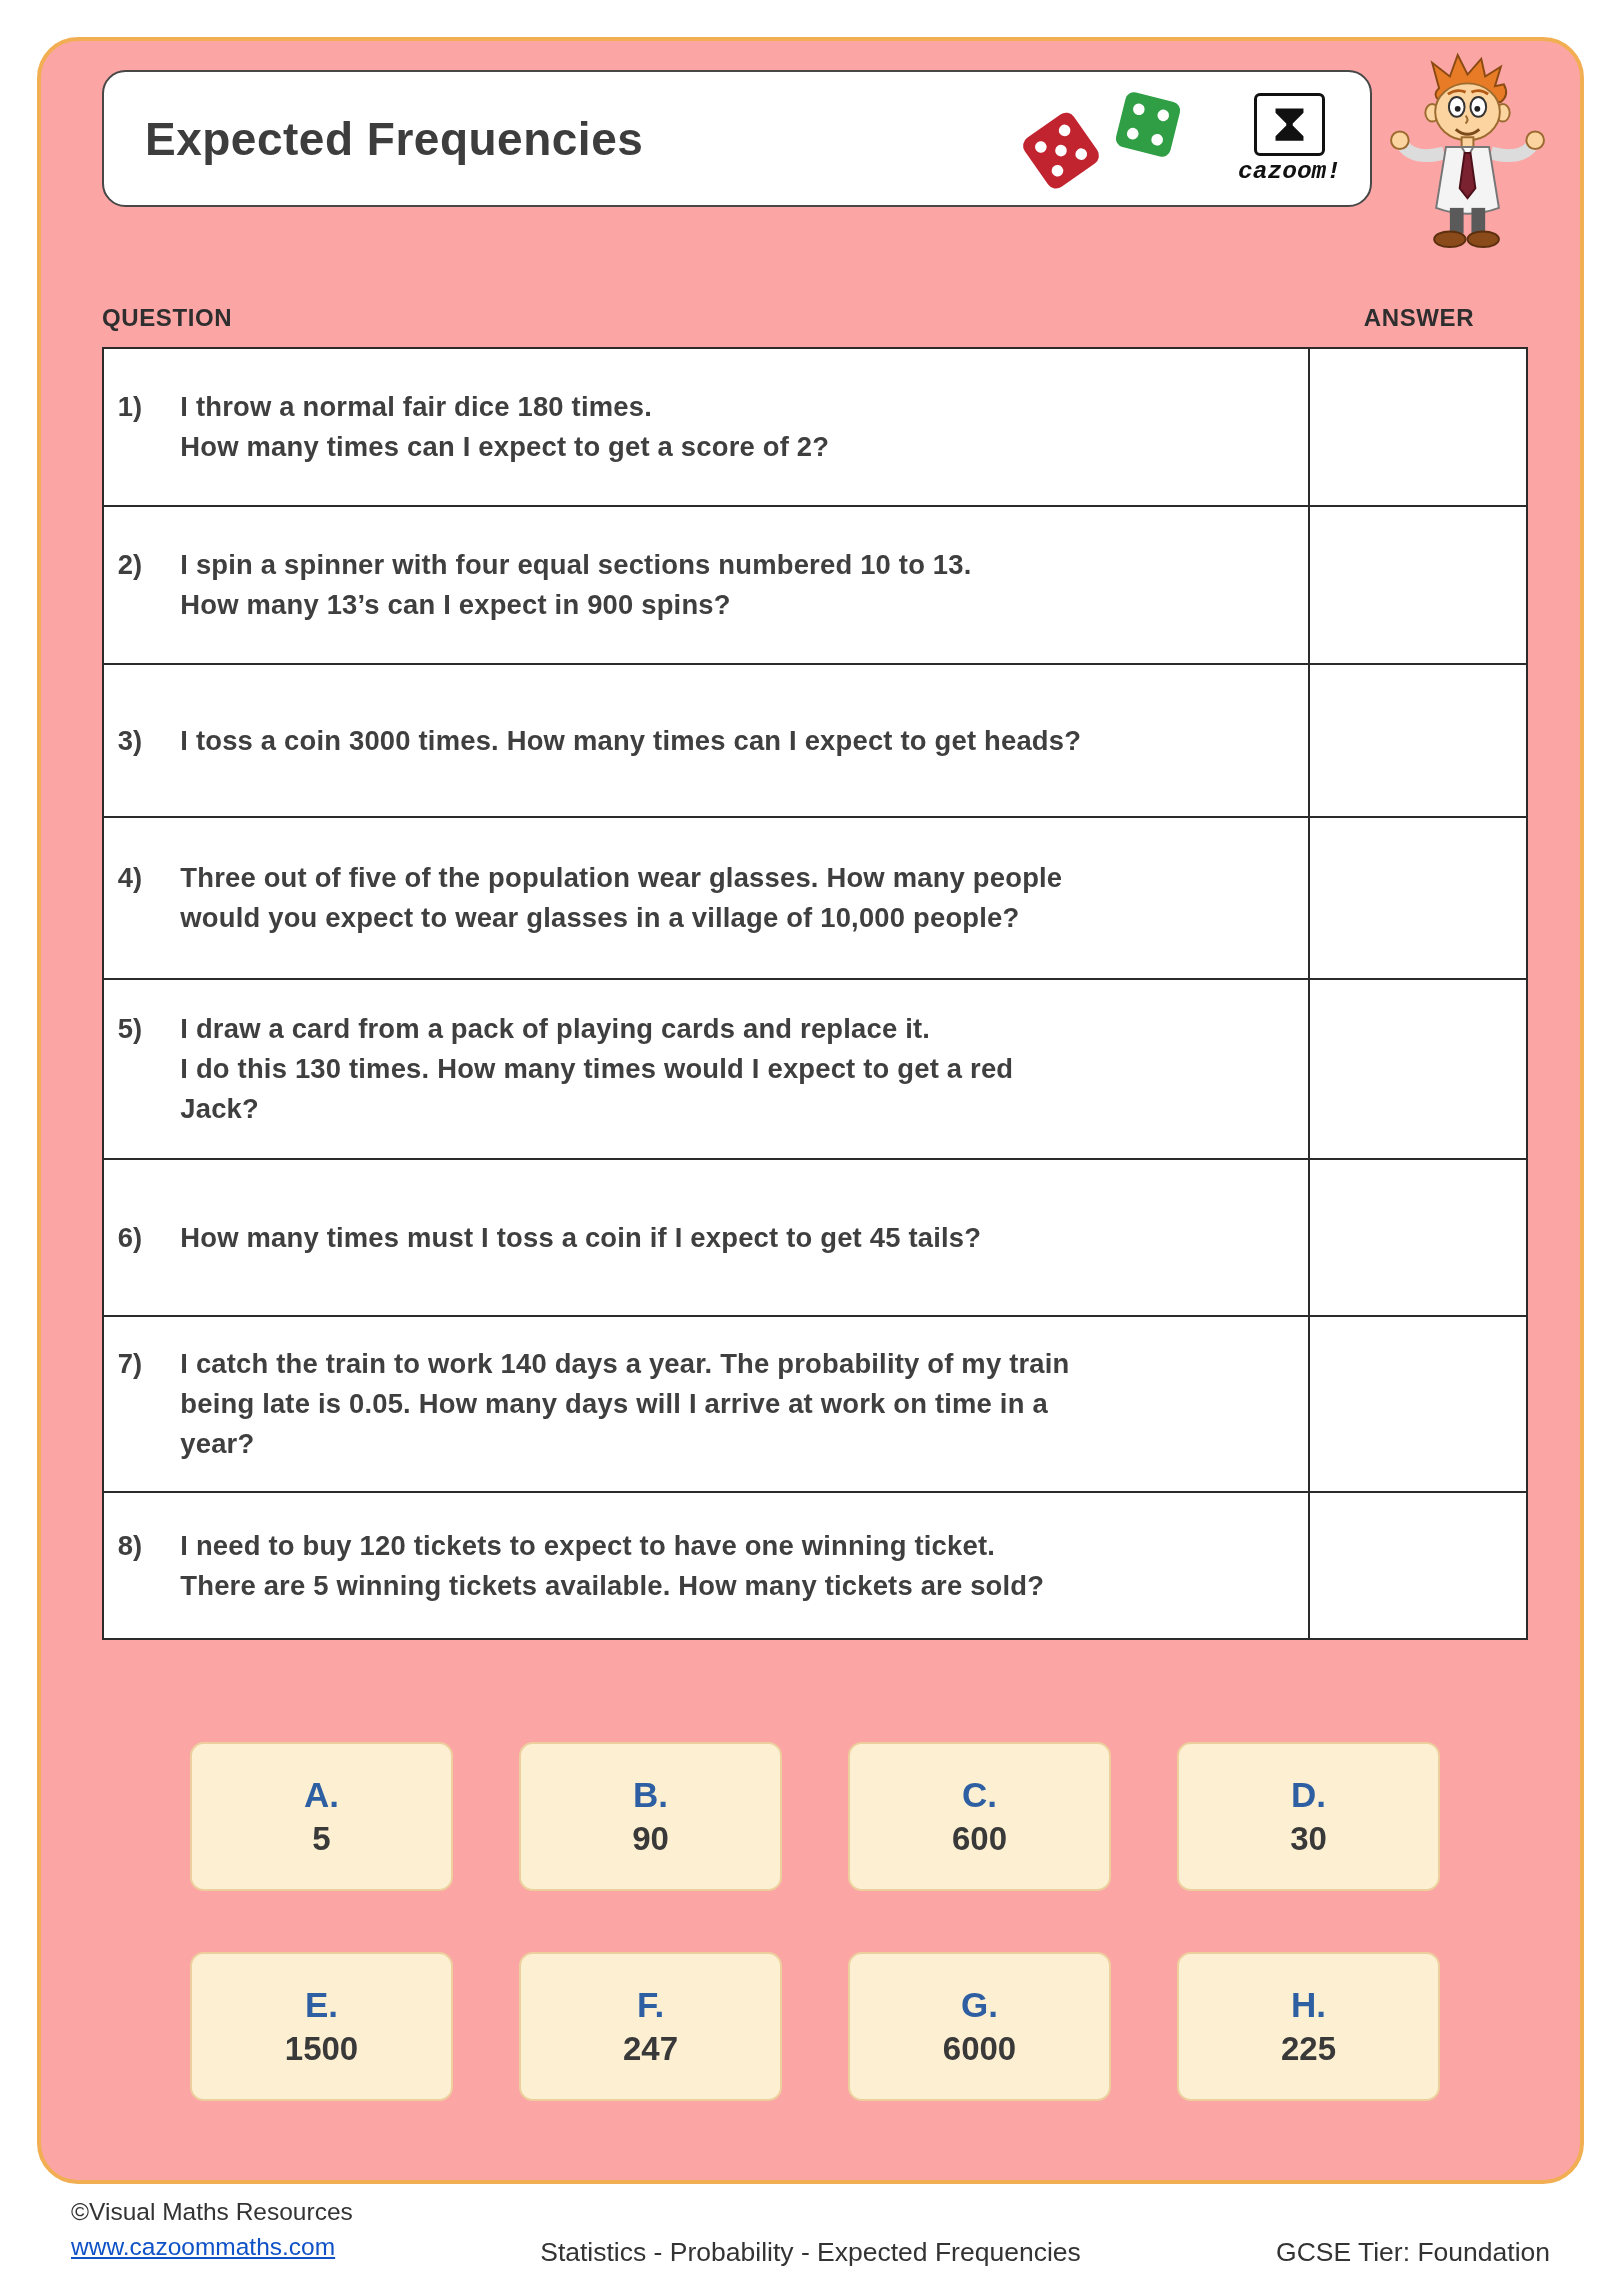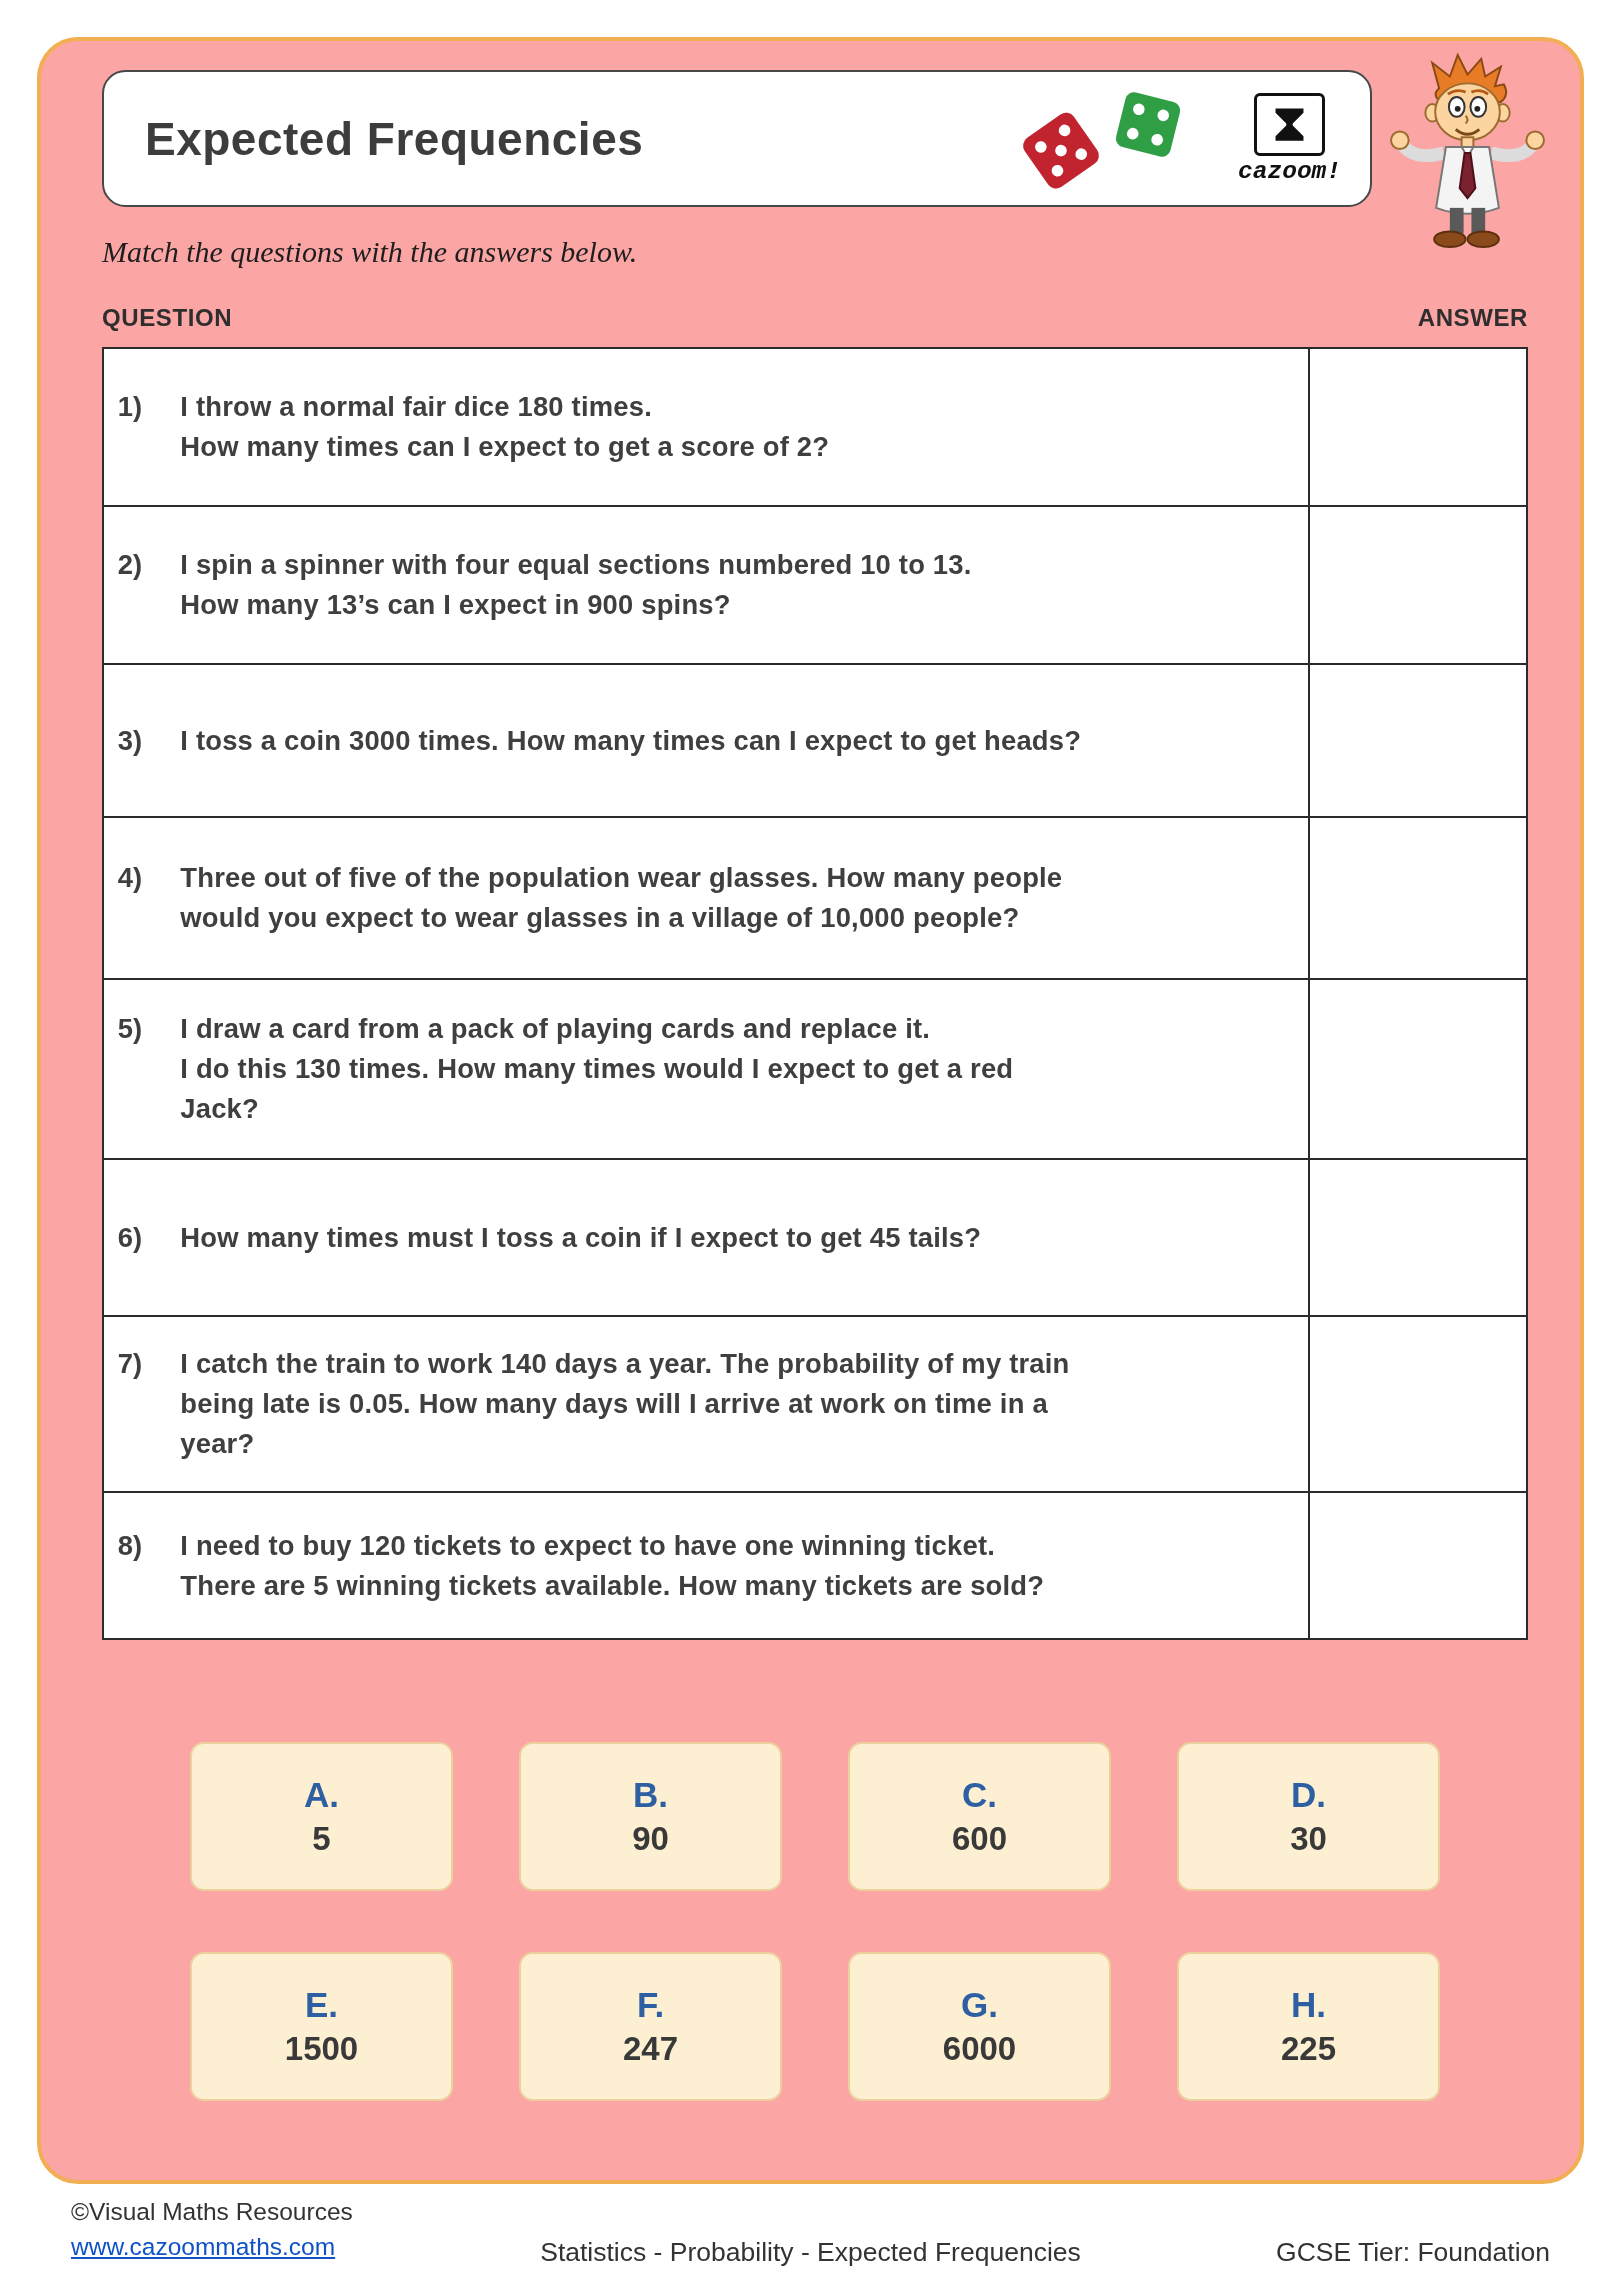--- a/index.html
+++ b/index.html
@@ -27,21 +27,21 @@
 
   
   .instruction { position:absolute; left:61px; top:194px;
                  font-family:"Liberation Serif", serif; font-style:italic;
                  font-size:30px; color:#1e1e1e; }
 
   
   .col-headers { position:absolute; left:61px; top:263px; width:1426px;
                  display:flex; justify-content:space-between;
                  font-size:24px; font-weight:bold; color:#2e2e2e; letter-spacing:0.6px; }
-  .ans-h { width:218px; text-align:right; }
+  .ans-h { width:218px; text-align:center; }
 
   
   .qtable { position:absolute; left:61px; top:306px; width:1426px;
             border:2px solid #2b2b2b; background:#fff; }
   .qrow { display:flex; border-bottom:2px solid #2b2b2b; }
   .qrow:last-child { border-bottom:none; }
   .qcell { flex:1; display:flex; align-items:center; padding:13.7px 25.5px 13.7px 13.7px; }
   .qinner { display:flex; align-items:flex-start; gap:17.6px; }
   .qnum { font-weight:bold; font-size:27.4px; color:#3f3f3f; min-width:45px; line-height:1.45; }
   .qtext { font-weight:bold; font-size:27.4px; color:#3f3f3f; line-height:1.45;
@@ -123,21 +123,20 @@
       <circle cx="153" cy="91" r="9" fill="#fcd49f" stroke="#9c6b30" stroke-width="2"></circle>
       <path d="M62 98 L106 98 L116 160 Q84 172 52 160 Z" fill="#f4f4f4" stroke="#777" stroke-width="2"></path>
       <path d="M78 98 L84 108 L90 98 Z" fill="#fff" stroke="#777" stroke-width="2"></path>
       <path d="M81 104 L87 104 L92 140 L84 150 L76 140 Z" fill="#7a2230" stroke="#4c1019" stroke-width="2"></path>
       <rect x="66" y="160" width="14" height="26" fill="#5a5a5a"></rect>
       <rect x="88" y="160" width="14" height="26" fill="#5a5a5a"></rect>
       <ellipse cx="66" cy="192" rx="16" ry="8" fill="#8a4a1a" stroke="#5c2f0e" stroke-width="2"></ellipse>
       <ellipse cx="100" cy="192" rx="16" ry="8" fill="#8a4a1a" stroke="#5c2f0e" stroke-width="2"></ellipse>
     </svg>
 
-    <p class="instruction">Match the questions with the answers below.</p>
 
     <div class="col-headers">
       <span>QUESTION</span>
       <span class="ans-h">ANSWER</span>
     </div>
 
     <div class="qtable">
       <div class="qrow" style="min-height:158px">
         <div class="qcell">
           <div class="qinner">

